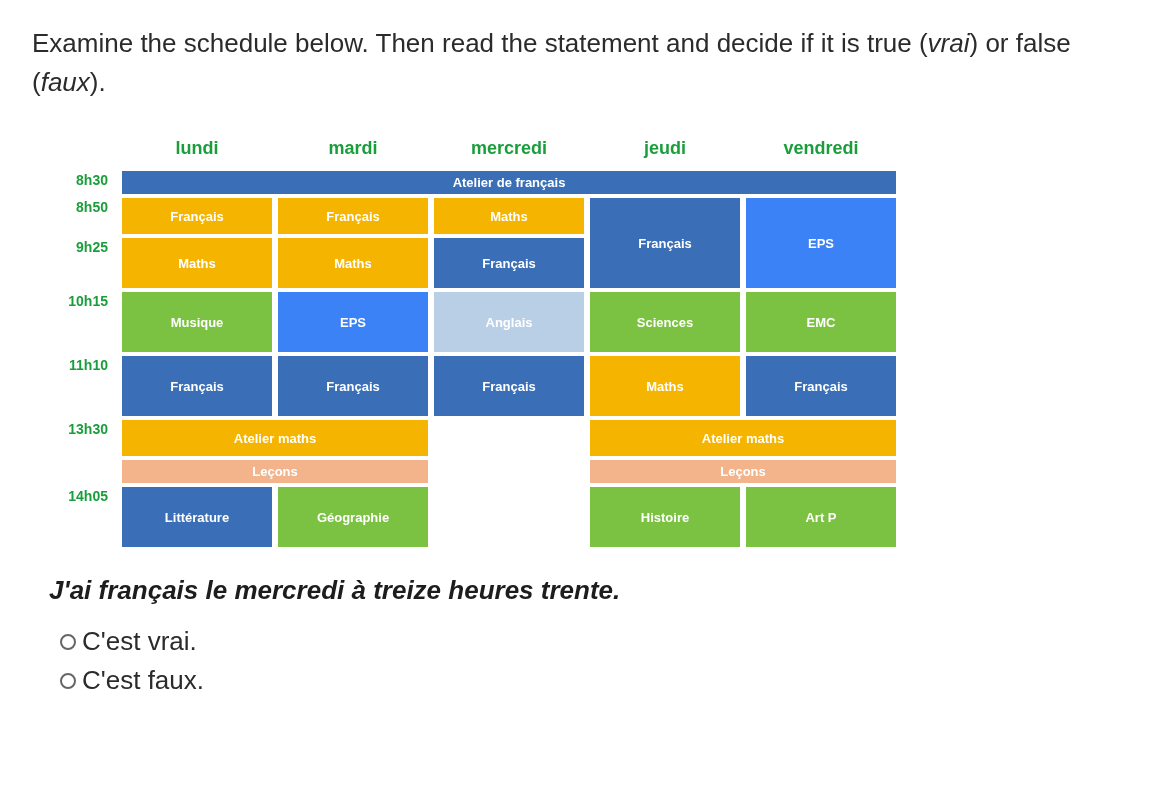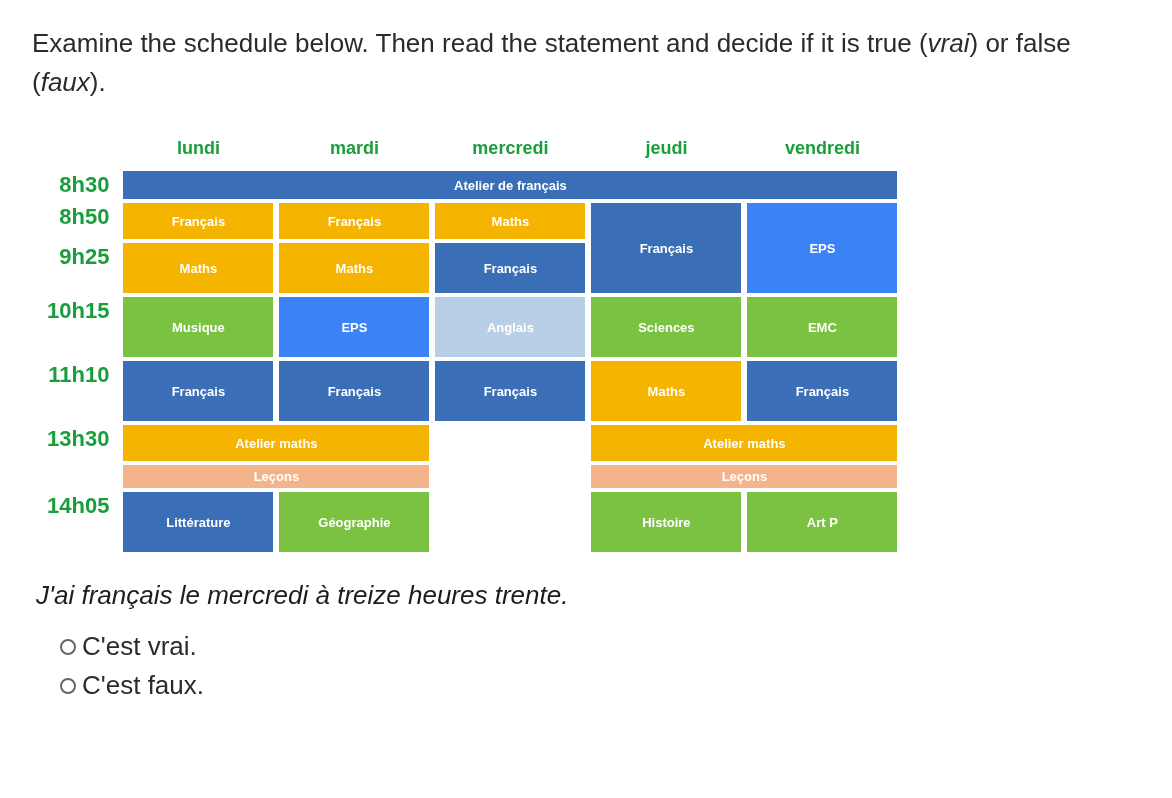--- a/index.html
+++ b/index.html
@@ -30,21 +30,21 @@
     color: #1a9e3b;
     font-weight: bold;
     font-size: 18px;
     padding: 4px 0 8px 0;
     text-align: center;
     width: 150px;
   }
   table.schedule td.time {
     color: #1a9e3b;
     font-weight: bold;
-    font-size: 22px;
+    font-size: 14px;
     text-align: right;
     padding-right: 8px;
     vertical-align: top;
     white-space: nowrap;
     width: 70px;
   }
   table.schedule td.cell {
     color: #fff;
     font-weight: bold;
     font-size: 13px;
@@ -59,23 +59,23 @@
   .c-pink   { background: #3b82f6; }
   .c-green  { background: #7cc242; }
   .c-light  { background: #b9cfe6; }
   .c-peach  { background: #f3b48b; }
   .c-white  { background: #ffffff; }
   .h-nano   { height: 18px !important; font-size: 13px; }
   .h-short  { height: 36px !important; }
   .h-tall   { height: 60px !important; }
   .statement {
     font-size: 26px;
-    font-weight: normal;
+    font-weight: bold;
     font-style: italic;
-    margin: 20px 0 20px 4px;
+    margin: 20px 0 20px 17px;
     color: #1d1d1d;
   }
   .answers {
     margin-left: 28px;
   }
   .ans-row {
     display: flex;
     align-items: center;
     gap: 6px;
     font-size: 26px;

